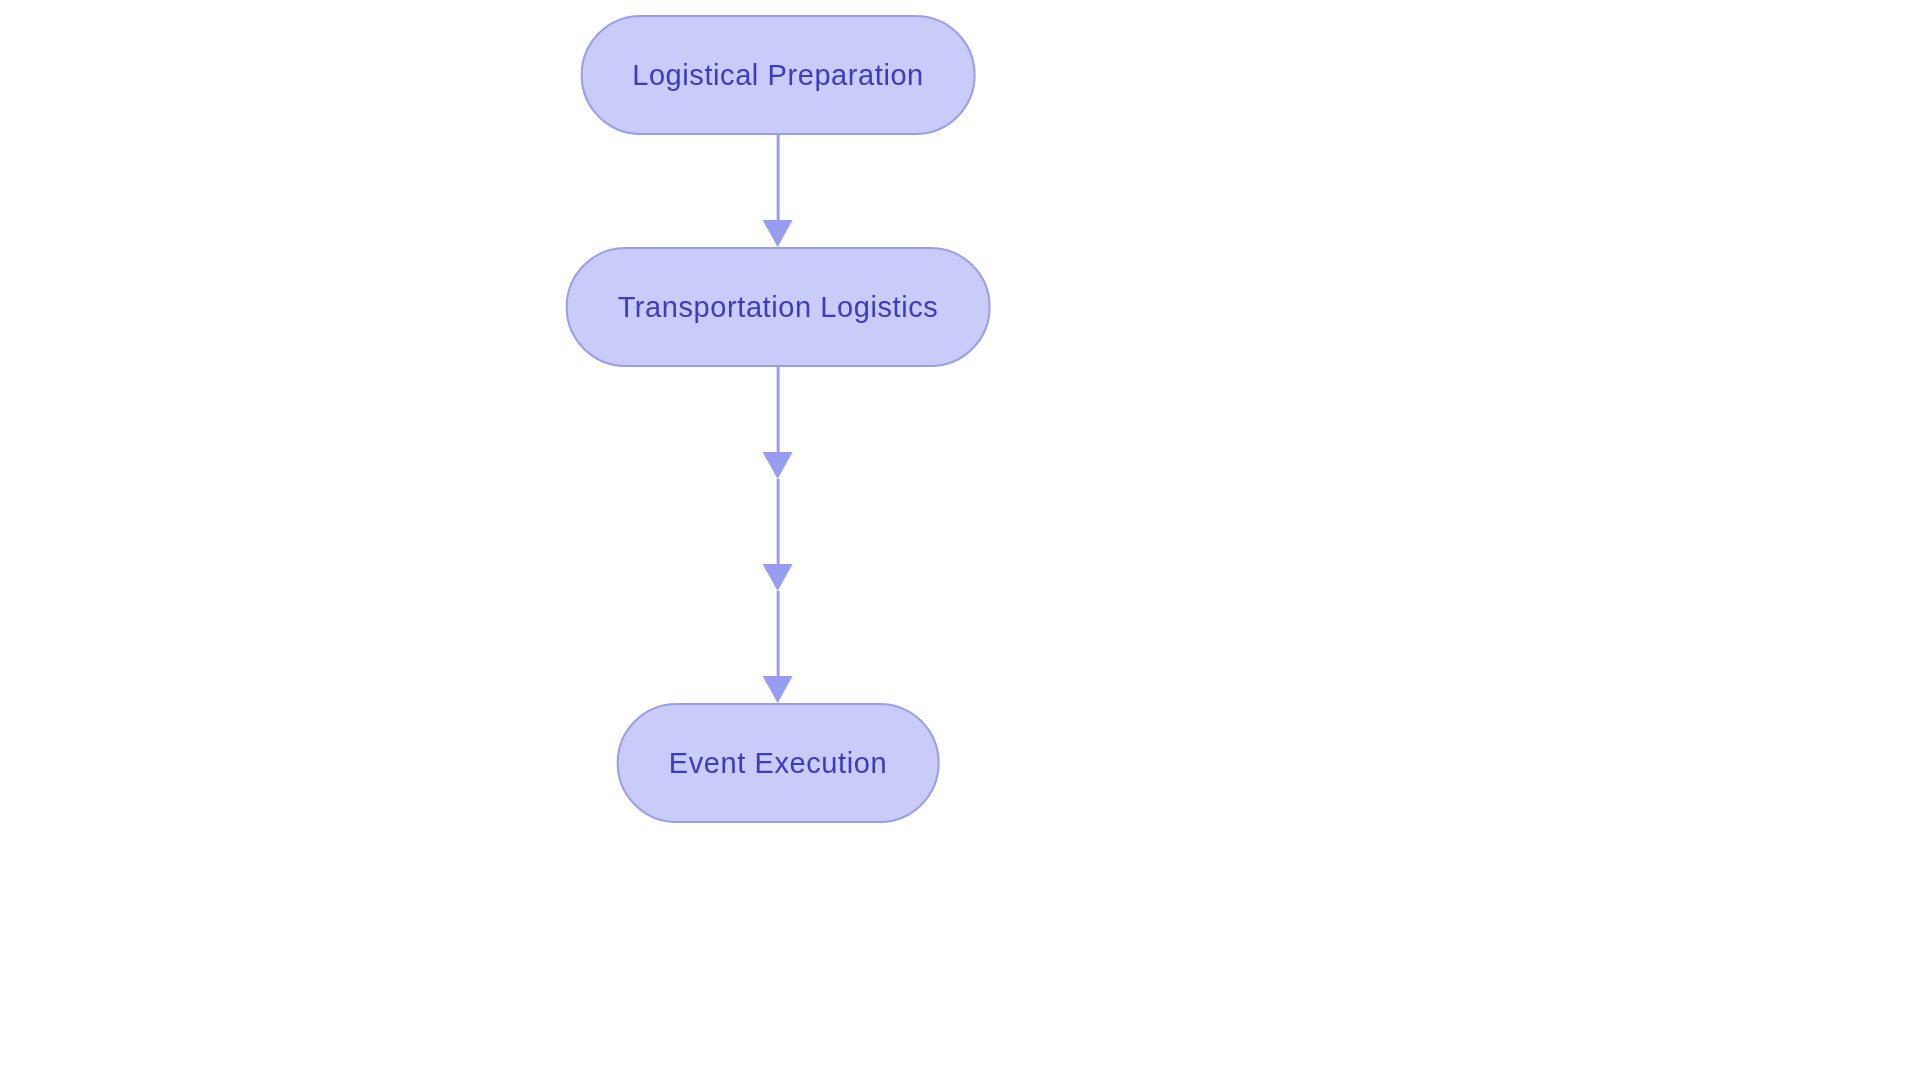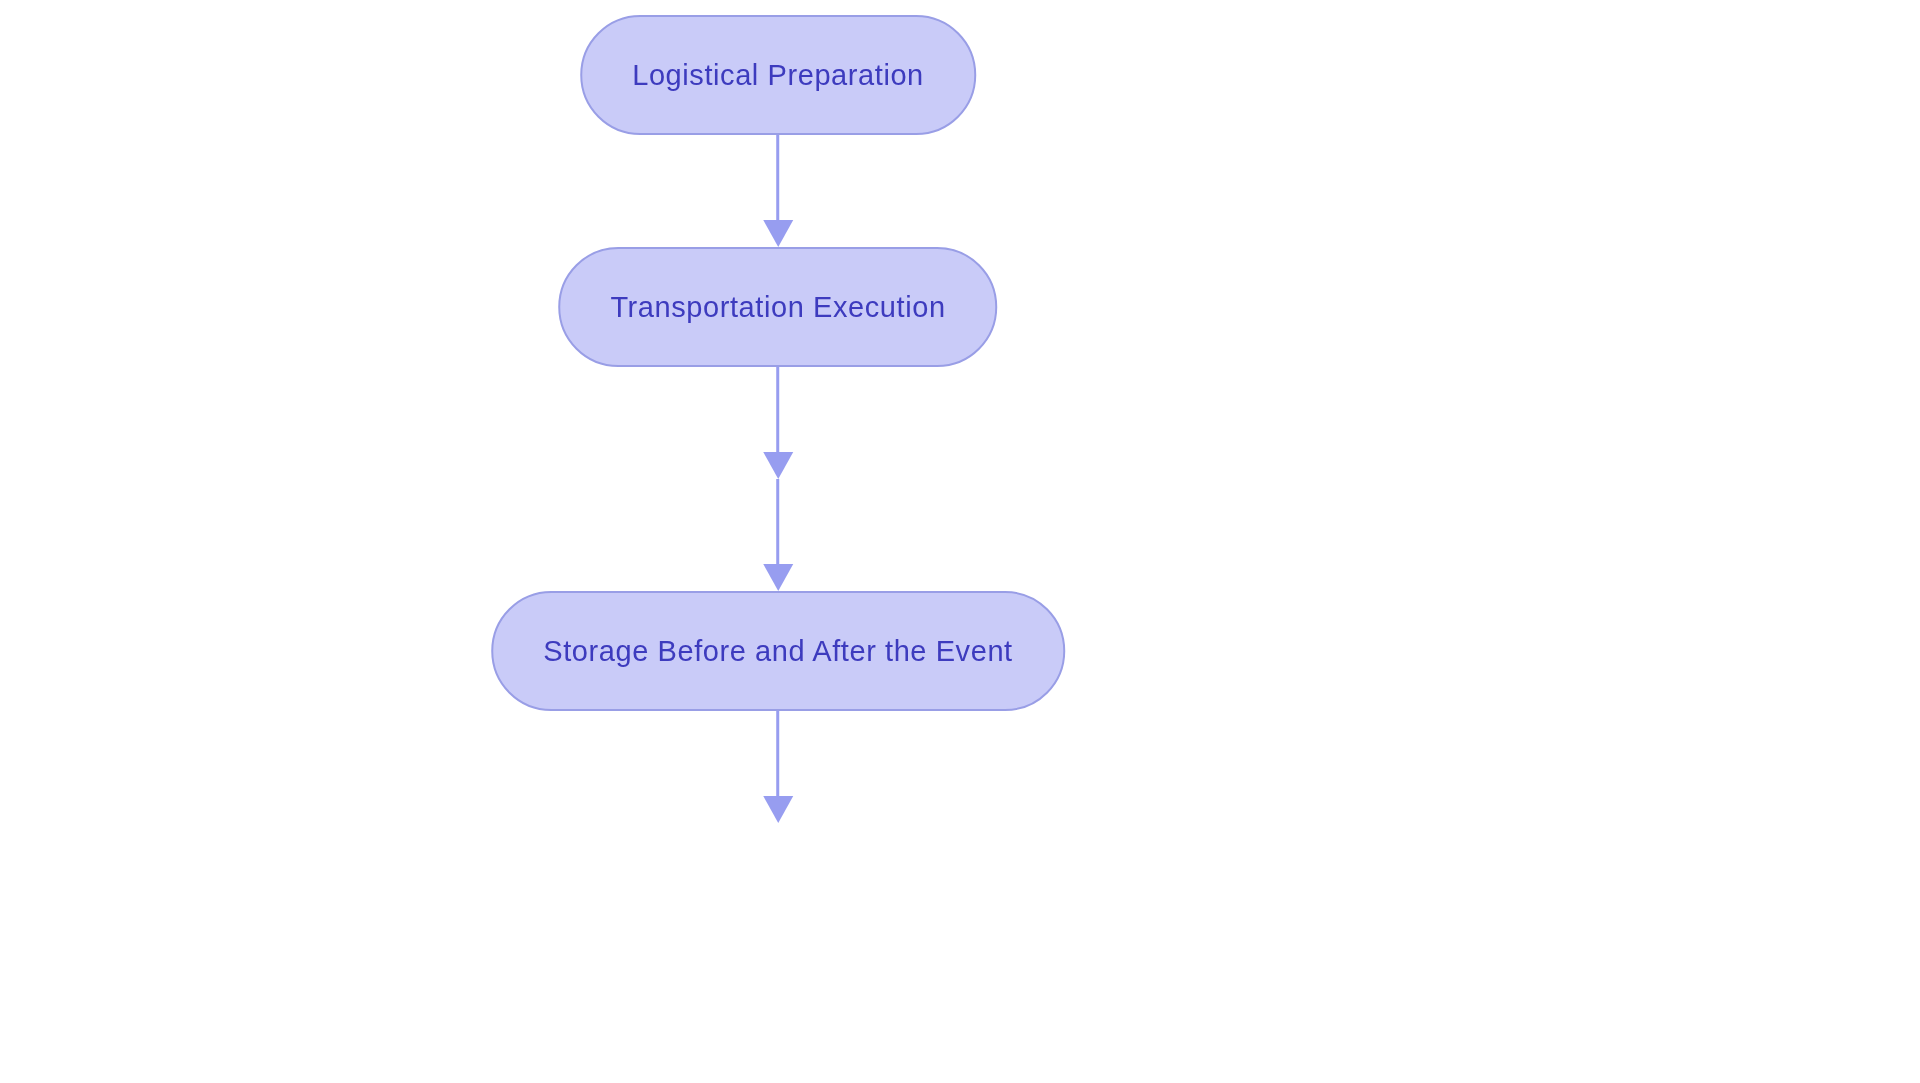--- a/index.html
+++ b/index.html
@@ -75,38 +75,38 @@
     <div class="node">
       <span class="node-label">Logistical Preparation</span>
     </div>
 
     <div class="arrow">
       <div class="arrow-line"></div>
       <div class="arrow-head"></div>
     </div>
 
     <div class="node">
-      <span class="node-label">Transportation Execution</span>
+      <span class="node-label">Transportation Logistics</span>
     </div>
 
     <div class="arrow">
       <div class="arrow-line"></div>
       <div class="arrow-head"></div>
     </div>
 
 
     <div class="arrow">
       <div class="arrow-line"></div>
       <div class="arrow-head"></div>
     </div>
 
-    <div class="node">
-      <span class="node-label">Storage Before and After the Event</span>
-    </div>
 
     <div class="arrow">
       <div class="arrow-line"></div>
       <div class="arrow-head"></div>
     </div>
 
+    <div class="node">
+      <span class="node-label">Event Execution</span>
+    </div>
 
   </div>
 </div>
 
 </body></html>

